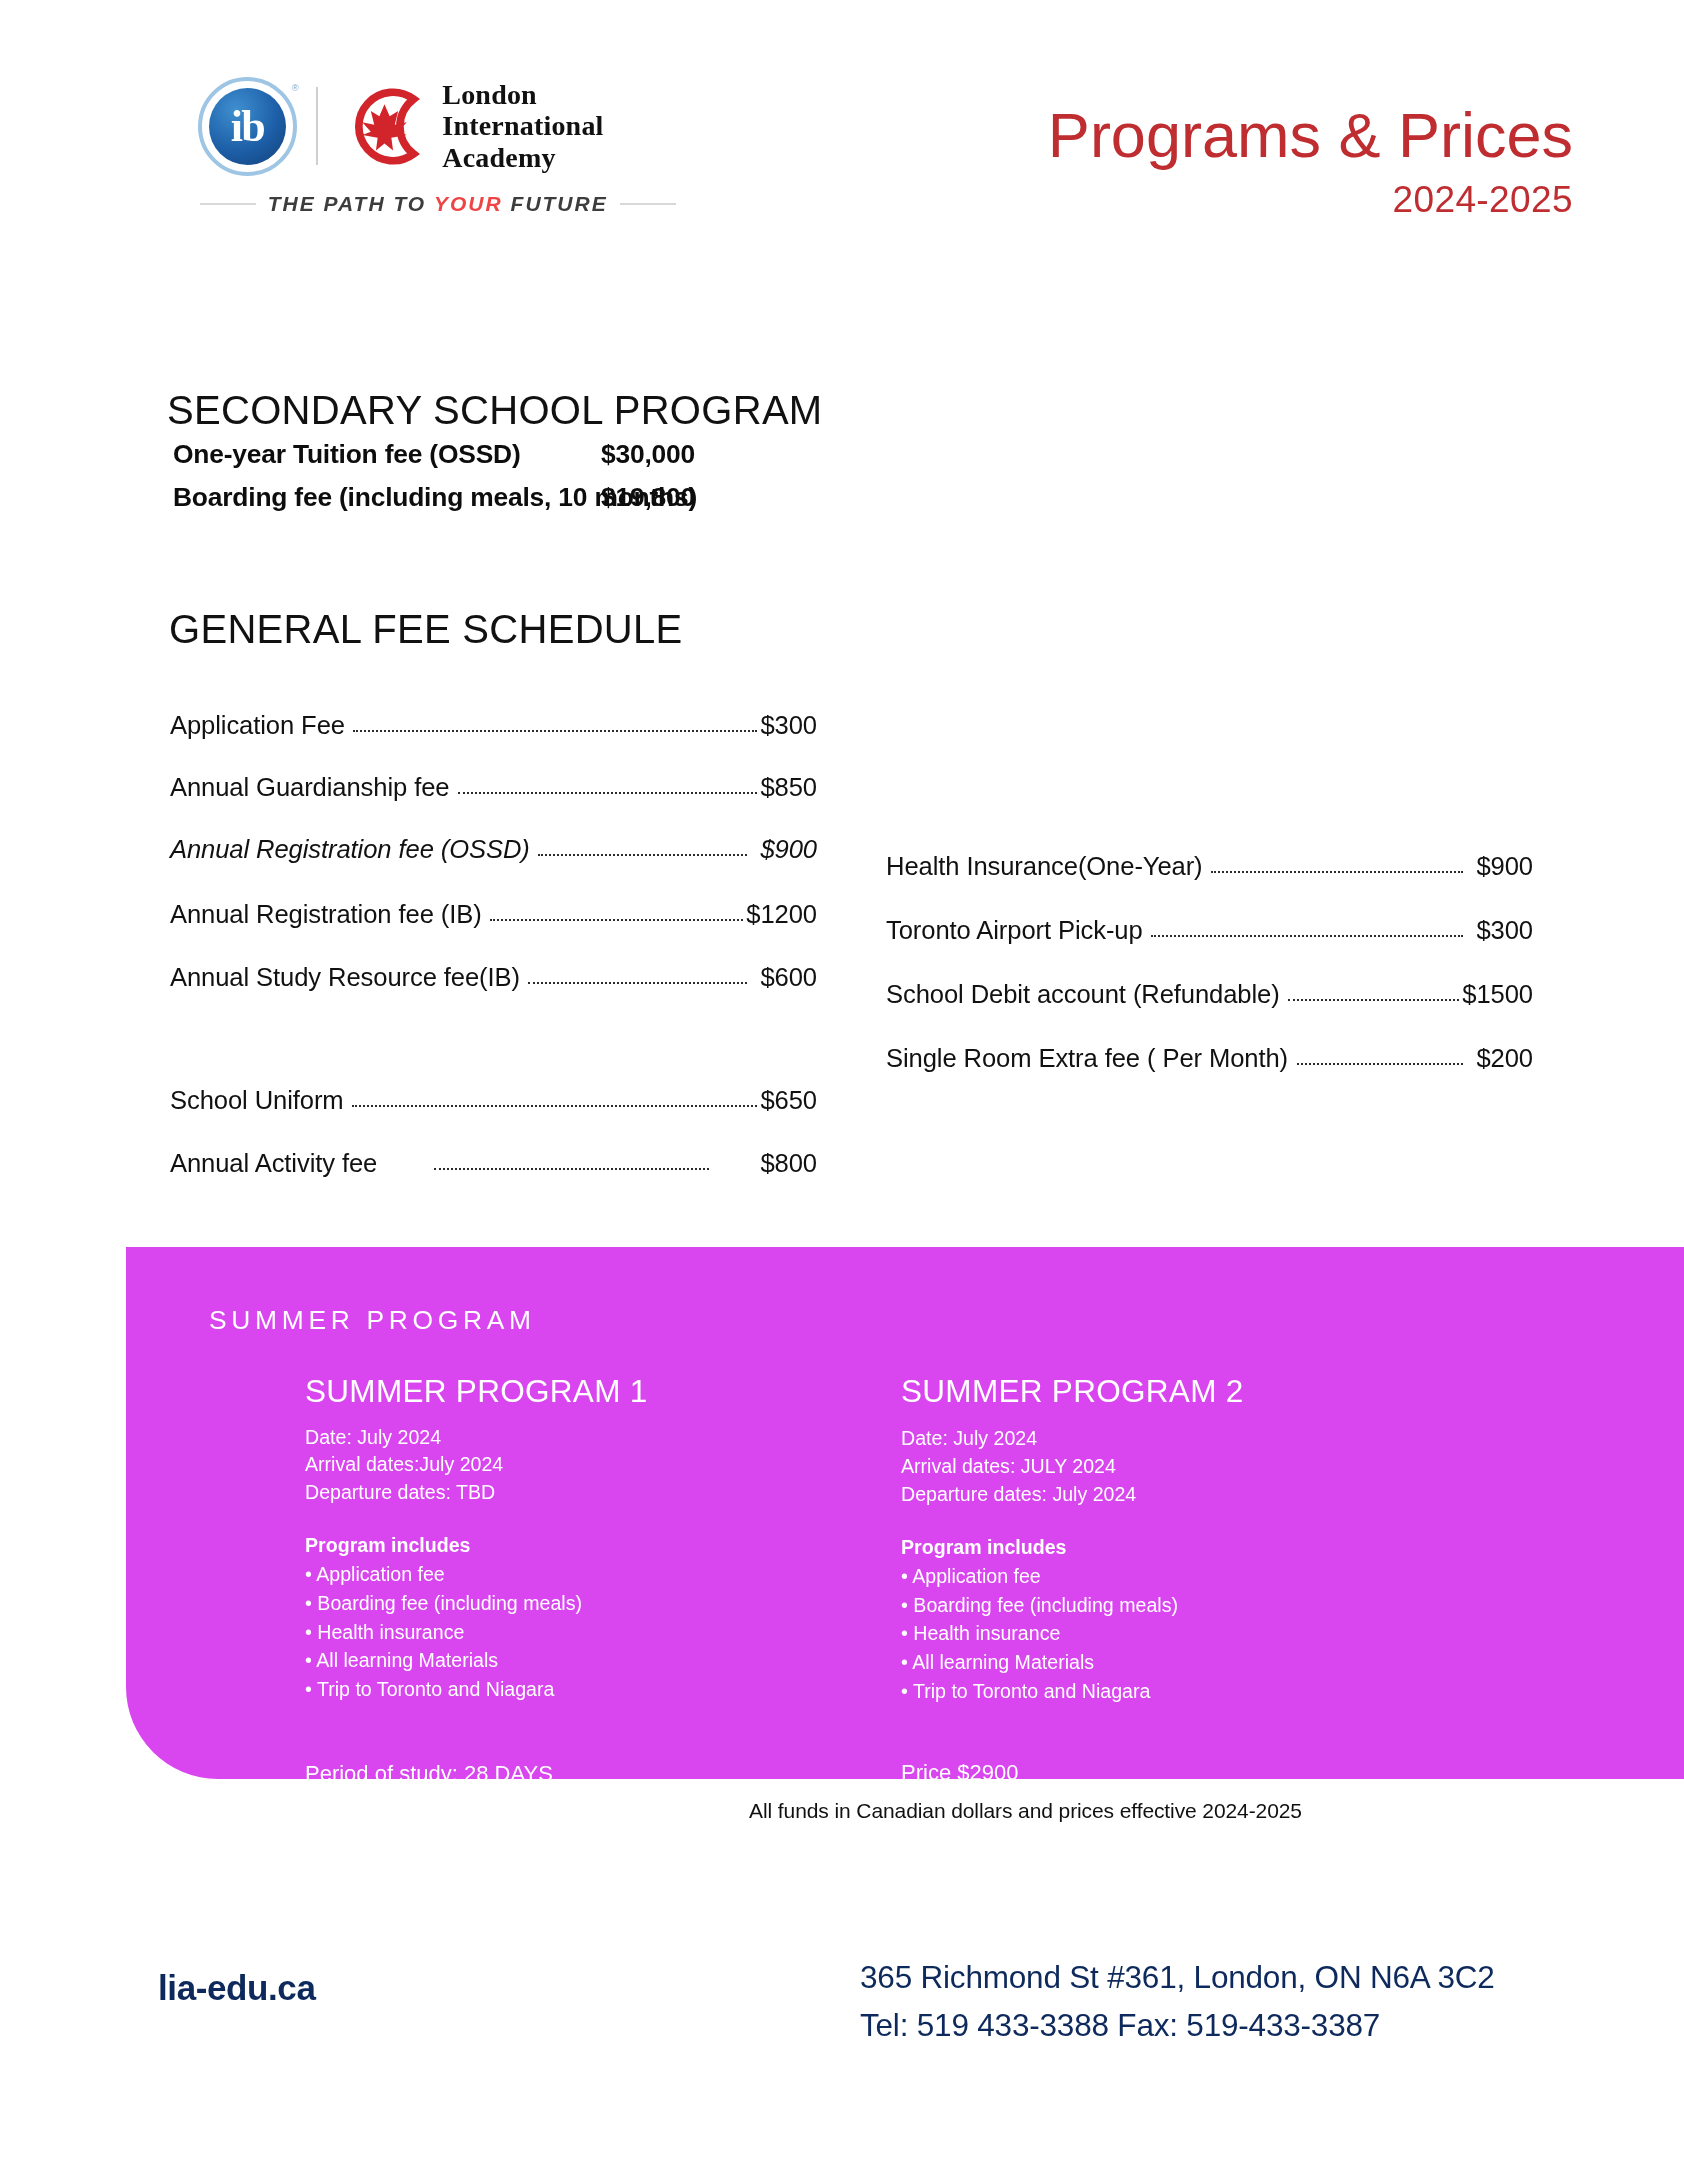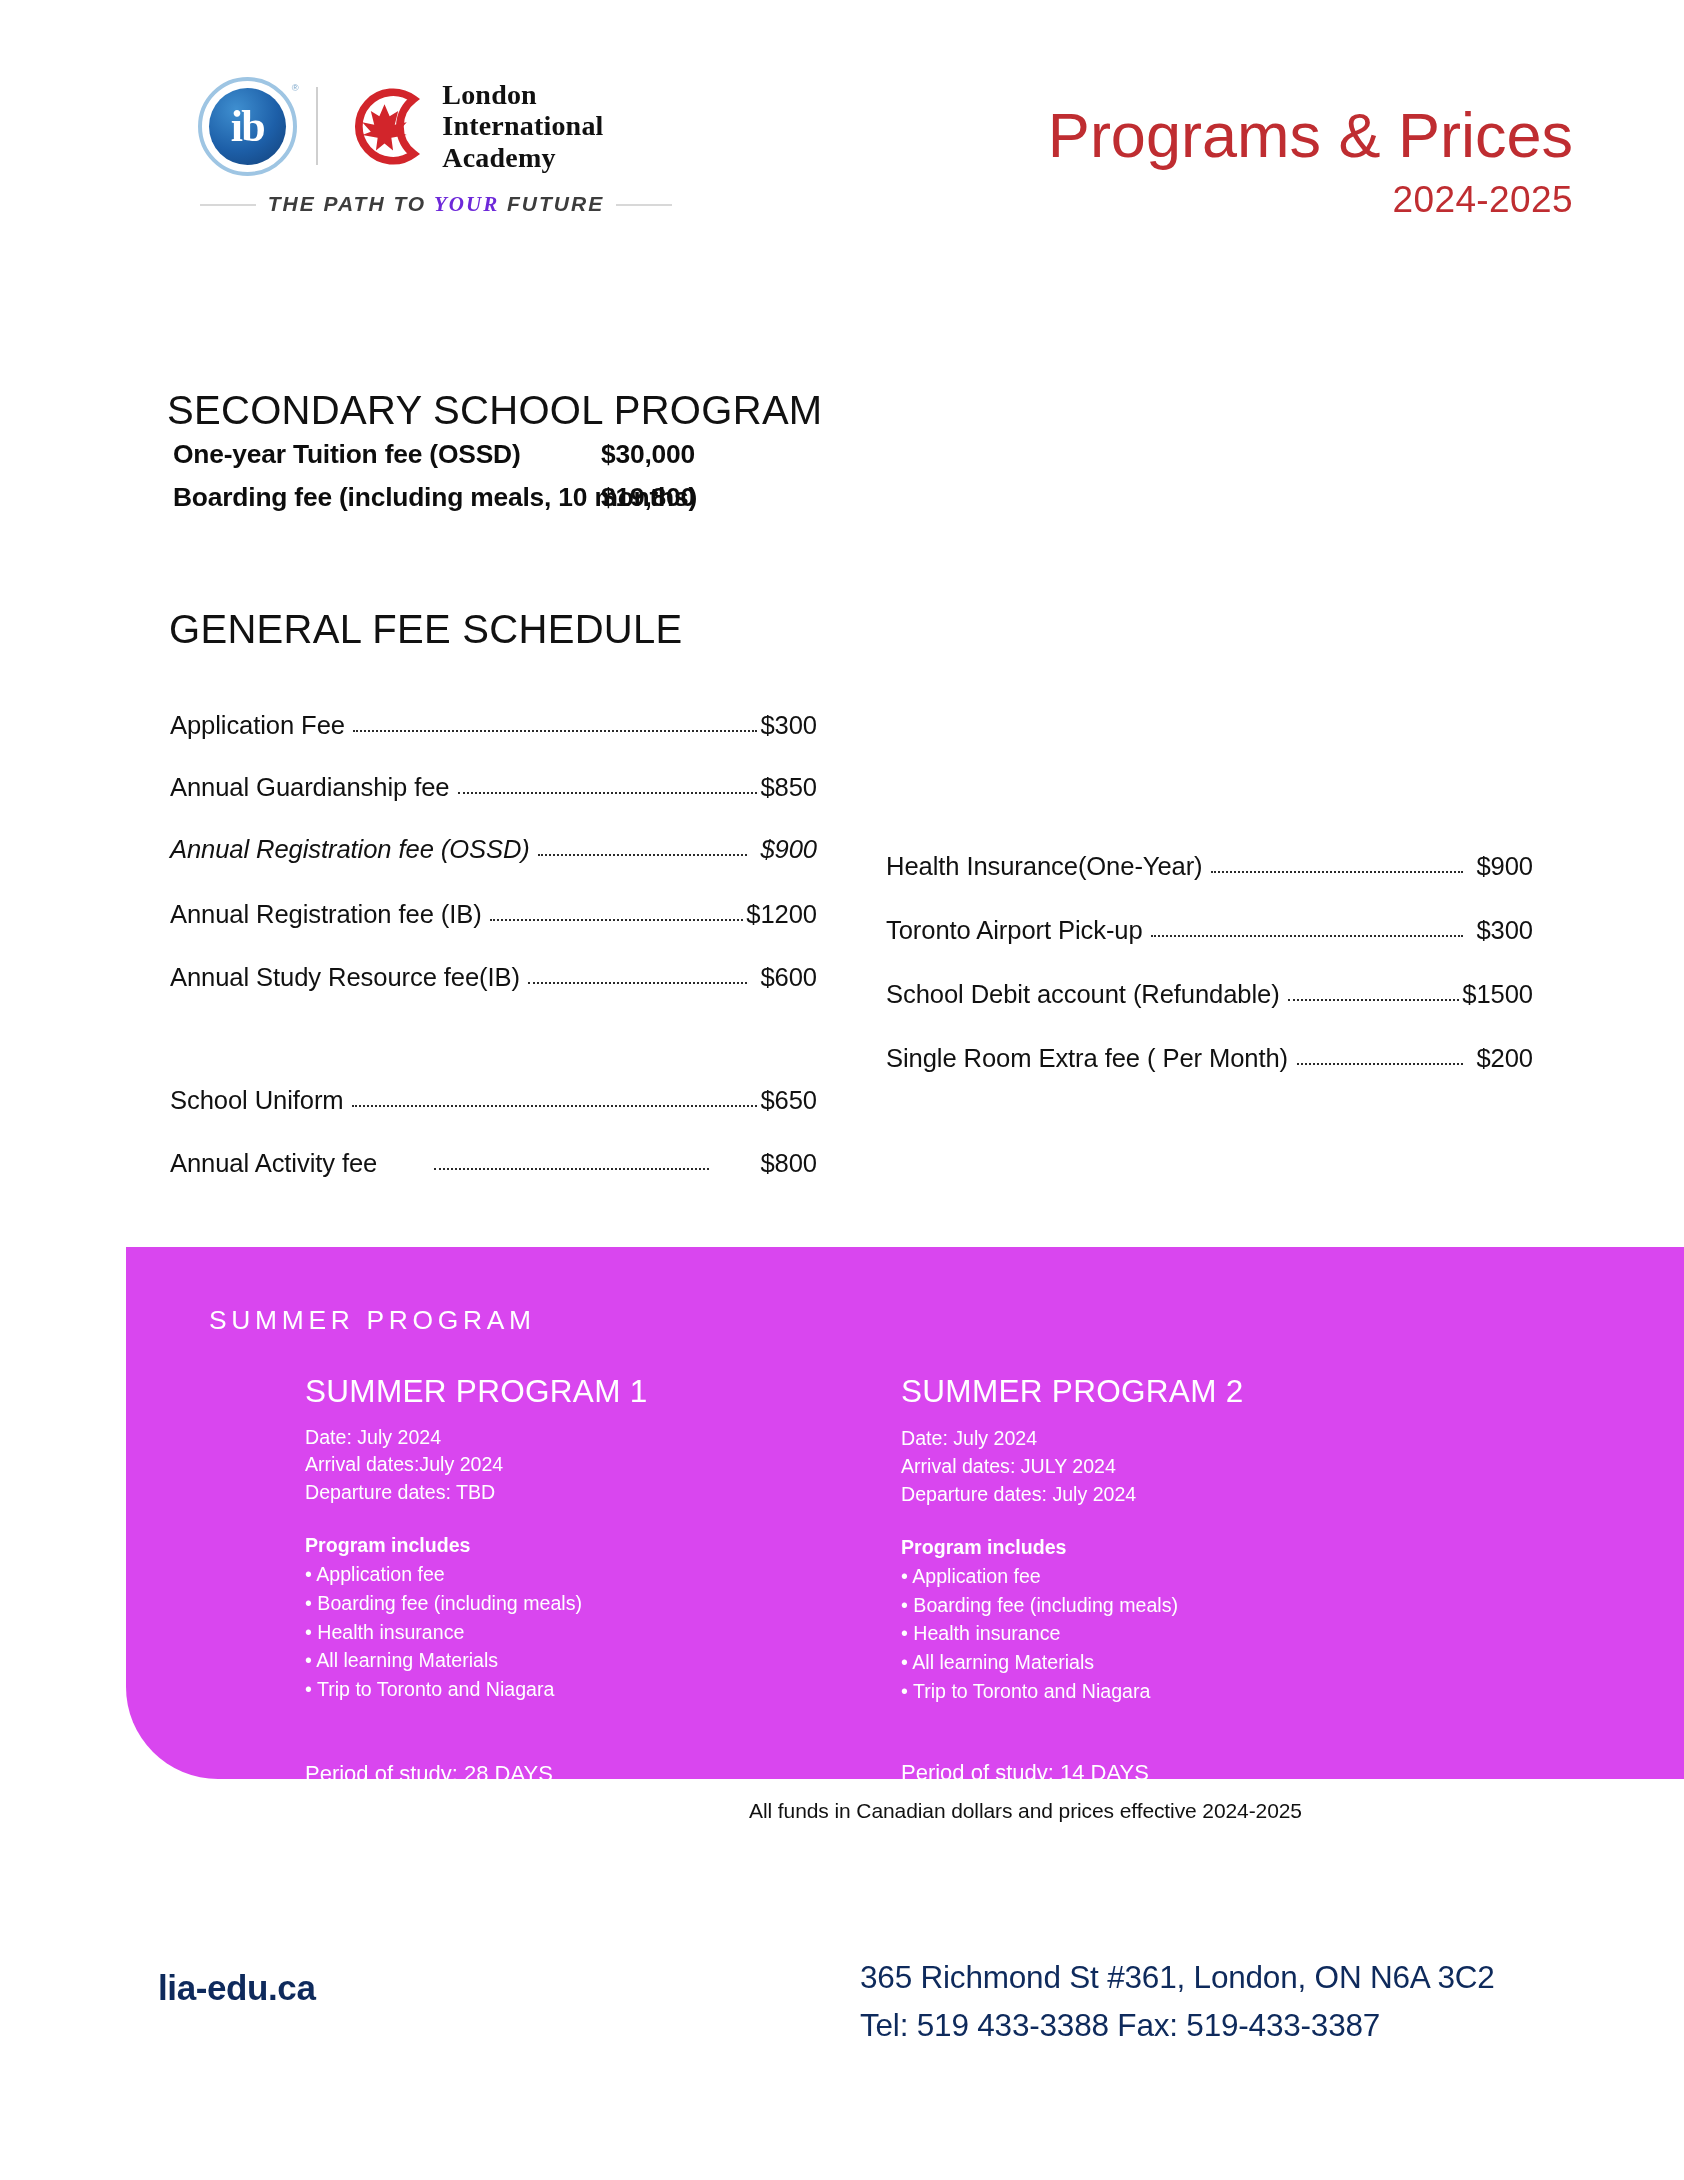--- a/index.html
+++ b/index.html
@@ -107,21 +107,21 @@
   }
   #tagline .tag-text {
     font-size: 21px;
     font-style: italic;
     font-weight: 600;
     letter-spacing: 2px;
     color: #3d3d3d;
     margin: 0 12px;
     white-space: nowrap;
   }
-  #tagline .tag-text .accent { color: #6d28d9; font-weight: 800; font-family: Liberation Serif, serif; }
+  #tagline .tag-text .accent { color: #ef4444; font-weight: 800; }
 
   #header-title-block {
     position: absolute;
     right: 112px;
     top: 104px;
     text-align: right;
   }
   #page-title {
     font-size: 63px;
     color: #bf2d31;
@@ -435,21 +435,20 @@
       </div>
       <div class="summer-includes-title">Program includes</div>
       <ul class="summer-list">
         <li>Application fee</li>
         <li>Boarding fee (including meals)</li>
         <li>Health insurance</li>
         <li>All learning Materials</li>
         <li>Trip to Toronto and Niagara</li>
       </ul>
       <div class="summer-price">
-        <div>Period of study: 14 DAYS</div>
         <div>Price $2900</div>
       </div>
     </div>
   </div>
 
   <div id="funds-note">
     <span class="inner">All funds in Canadian dollars and prices effective 2024-2025</span>
   </div>
 
   <div id="footer-site">lia-edu.ca</div>

